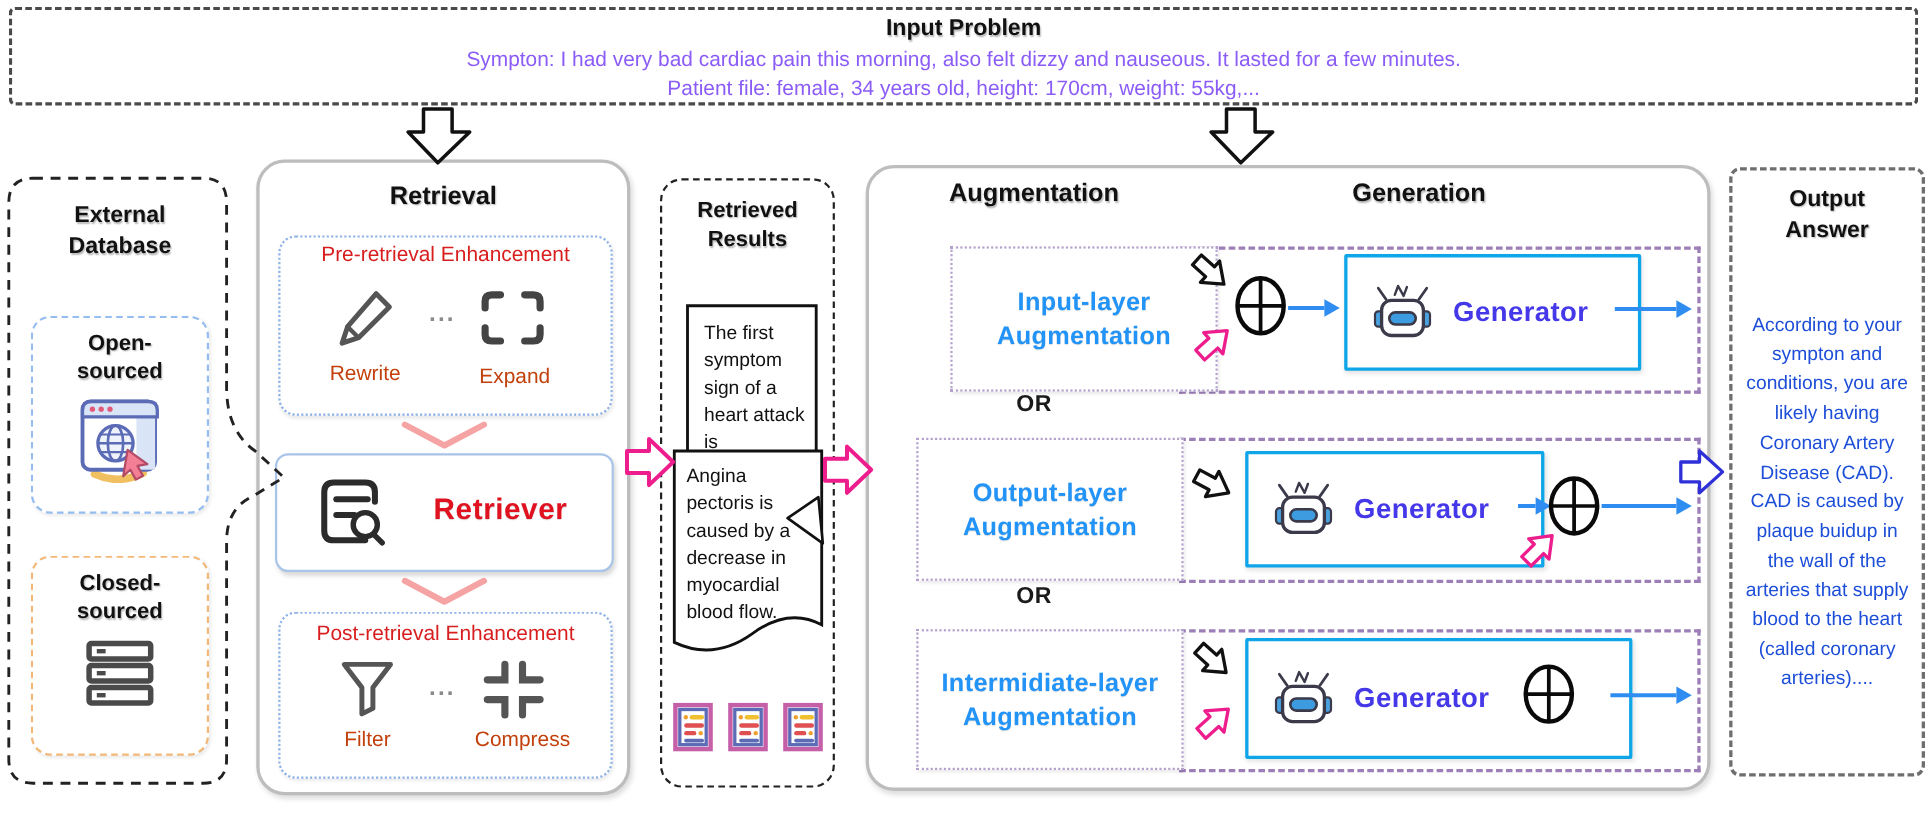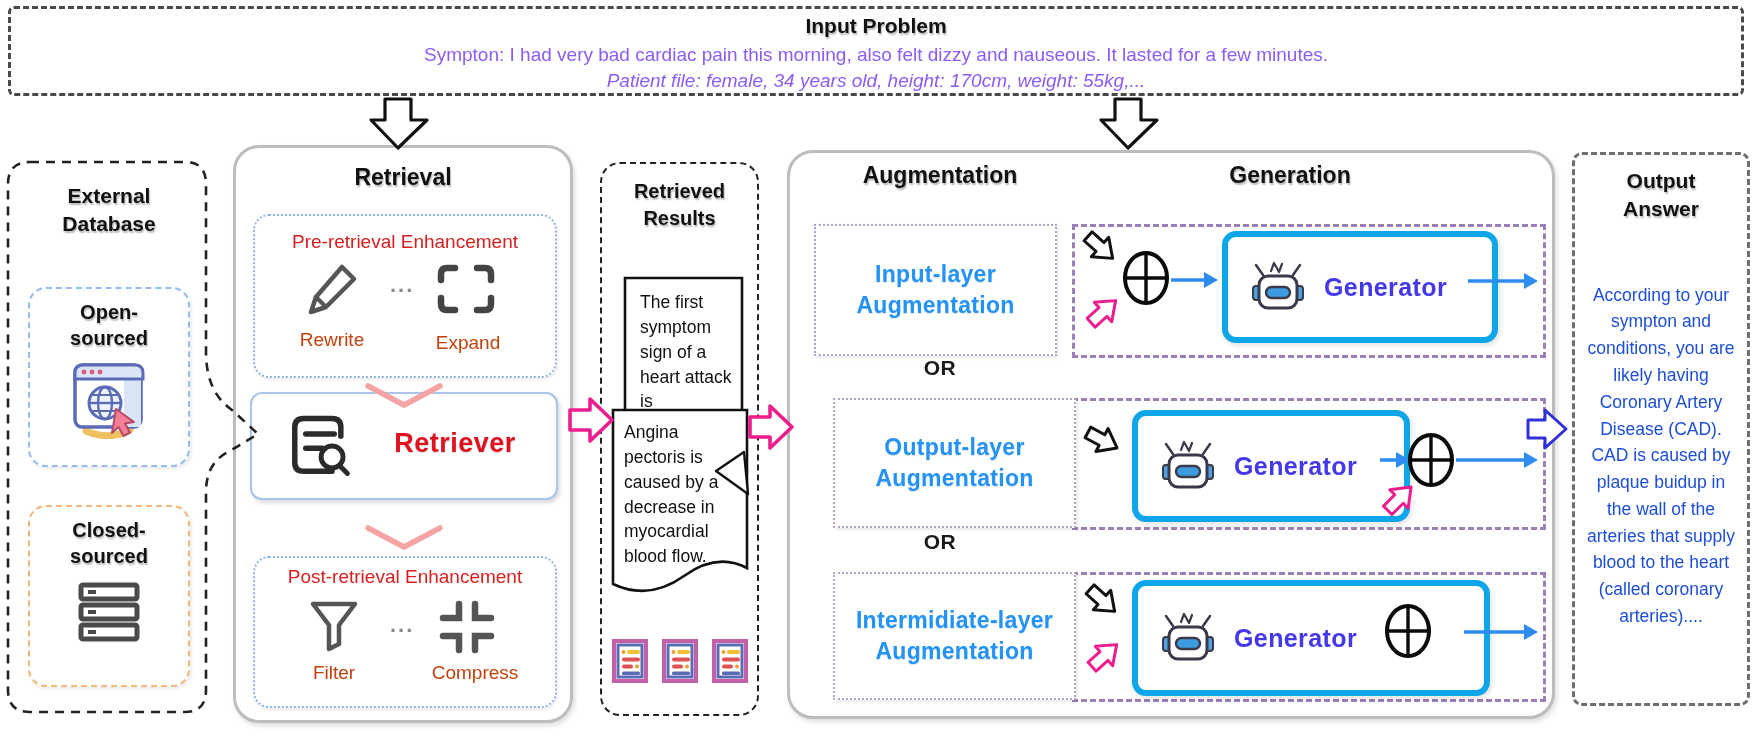--- a/index.html
+++ b/index.html
@@ -7,21 +7,21 @@
   .abs{position:absolute;}
   .panel-title{font-weight:bold;text-align:center;color:#111;text-shadow:1px 1.5px 1.5px rgba(0,0,0,.28);}
   .dashed-dark{border:3px dashed #4a4a4a;border-radius:6px;background:#fff;}
   .gray-panel{border:3px solid #bdbdbd;border-radius:26px;background:#fff;box-shadow:2px 3px 5px rgba(0,0,0,.13);}
   .dotted-blue{border:2px dotted #8fb2e6;border-radius:16px;background:#fff;box-shadow:1px 2px 3px rgba(0,0,0,.08);}
   .red-title{color:#d81e1e;font-size:19px;text-align:center;}
   .icon-label{color:#c2410c;font-size:19px;text-align:center;}
   .dots{color:#8a8a8a;font-size:22px;font-weight:bold;letter-spacing:2px;}
   .layer-label{color:#2293f7;font-weight:700;font-size:23px;text-align:center;line-height:1.35;letter-spacing:.3px;text-shadow:0 1px 1px rgba(0,0,0,.12);}
   .or-label{font-weight:800;font-size:21px;text-align:center;letter-spacing:.5px;}
-  .gen-box{border:6px solid #0ea5e9;border-radius:14px;background:#fff;box-shadow:1.5px 2.5px 4px rgba(0,0,0,.10);display:flex;align-items:center;padding-left:20px;gap:16px;}
+  .gen-box{border:3px solid #0ea5e9;border-radius:2px;background:#fff;box-shadow:1.5px 2.5px 4px rgba(0,0,0,.10);display:flex;align-items:center;padding-left:20px;gap:16px;}
   .gen-label{color:#4538e8;font-weight:800;font-size:25px;letter-spacing:.4px;}
   .row-outer{border:3.5px dashed #9d7fb8;background:transparent;}
   .row-inner{border:2px dotted #b4a2cc;background:#fff;box-shadow:1.5px 2px 3px rgba(0,0,0,.09);display:flex;align-items:center;justify-content:center;}
   .note-text{font-size:17.5px;line-height:1.42;color:#111;}
   .body-line{font-size:19px;text-align:center;color:#8b5cf6;}
 </style>
 </head>
 <body>
 
 <div id="canvas">
@@ -46,21 +46,21 @@
         <rect x="10" y="25.5" width="11" height="4" rx="2" fill="#e05050"></rect>
         <circle cx="25" cy="27.5" r="2" fill="#f0a030"></circle>
         <rect x="10" y="32.5" width="18" height="3.4" rx="1.5" fill="#5b6bb5"></rect>
       </g>
     </defs>
   </svg>
 
   <div class="abs dashed-dark" style="left:8px;top:6px;width:1730px;height:84px;">
     <div class="panel-title" style="font-size:21px;margin-top:5px;">Input Problem</div>
     <div class="body-line" style="margin-top:6px;">Sympton: I had very bad cardiac pain this morning, also felt dizzy and nauseous. It lasted for a few minutes.</div>
-    <div class="body-line" style="margin-top:4px;font-style:italic;">Patient file: female, 34 years old, height: 170cm, weight: 55kg,...</div>
+    <div class="body-line" style="margin-top:4px;">Patient file: female, 34 years old, height: 170cm, weight: 55kg,...</div>
   </div>
 
   <div class="abs" style="left:8px;top:162px;width:202px;height:550px;">
     <div class="panel-title" style="font-size:21px;width:130px;margin:20px auto 0;line-height:1.35;">External Database</div>
   </div>
 
   <div class="abs" style="left:28px;top:505px;width:158px;height:178px;border:2.5px dashed #f2b878;border-radius:18px;background:#fff;box-shadow:1.5px 2px 3px rgba(0,0,0,.08);">
     <div class="panel-title" style="font-size:20px;width:100px;margin:10px auto 0;line-height:1.3;">Closed-sourced</div>
     <svg class="abs" style="left:46px;top:72px;" width="66" height="66" viewBox="0 0 66 60">
       <rect x="5" y="3" width="56" height="14" rx="2" fill="#fff" stroke="#4a4a4a" stroke-width="5"></rect>
@@ -89,39 +89,39 @@
       <line x1="19" y1="50" x2="47" y2="50" stroke="#5b6bb5" stroke-width="2"></line>
       <path d="M44 48 l18 13 -9 1.5 5 9 -6.5 3.5 -5 -9 -6.5 6 Z" fill="#f27f95" stroke="#b34a66" stroke-width="2" stroke-linejoin="round"></path>
     </svg>
   </div>
 
   <div class="abs gray-panel" style="left:233px;top:145px;width:334px;height:572px;">
     <div class="panel-title" style="font-size:23px;margin-top:16px;">Retrieval</div>
   </div>
 
   <div class="abs dotted-blue" style="left:253px;top:214px;width:300px;height:160px;">
-    <div class="red-title" style="margin-top:15px;">Pre-retrieval Enhancement</div>
+    <div class="red-title" style="margin-top:5px;">Pre-retrieval Enhancement</div>
     <svg class="abs" style="left:48px;top:44px;" width="58" height="58" viewBox="0 0 58 58">
       <path d="M39 7 l12 12 L23 47 l-15 5 5 -15 Z" fill="none" stroke="#555" stroke-width="4.5" stroke-linejoin="round"></path>
       <path d="M13 37 l8 8" fill="none" stroke="#555" stroke-width="4" stroke-linecap="round"></path>
     </svg>
     <div class="abs dots" style="left:135px;top:56px;">...</div>
     <svg class="abs" style="left:178px;top:44px;" width="66" height="58" viewBox="0 0 66 58">
       <g fill="none" stroke="#444" stroke-width="6.5" stroke-linecap="round">
         <path d="M8 20 V14 Q8 8 14 8 H22"></path>
         <path d="M58 20 V14 Q58 8 52 8 H44"></path>
         <path d="M8 38 V44 Q8 50 14 50 H22"></path>
         <path d="M58 38 V44 Q58 50 52 50 H44"></path>
       </g>
     </svg>
     <div class="abs icon-label" style="left:32px;top:113px;width:90px;">Rewrite</div>
     <div class="abs icon-label" style="left:168px;top:116px;width:90px;">Expand</div>
   </div>
 
-  <div class="abs" style="left:250px;top:392px;width:304px;height:104px;border:2px solid #a8c4e8;border-radius:12px;background:#fff;box-shadow:2px 3px 4px rgba(0,0,0,.15);">
+  <div class="abs" style="left:250px;top:412px;width:304px;height:104px;border:2px solid #a8c4e8;border-radius:12px;background:#fff;box-shadow:2px 3px 4px rgba(0,0,0,.15);">
     <svg class="abs" style="left:36px;top:18px;" width="64" height="68" viewBox="0 0 58 62">
       <path d="M40 6 q8 0 8 8 v8 M40 54 h-26 q-8 0 -8 -8 V14 q0 -8 8 -8 h26" fill="none" stroke="#2b2b2b" stroke-width="5" stroke-linecap="round"></path>
       <line x1="16" y1="20" x2="42" y2="20" stroke="#2b2b2b" stroke-width="5" stroke-linecap="round"></line>
       <line x1="16" y1="33" x2="31" y2="33" stroke="#2b2b2b" stroke-width="5" stroke-linecap="round"></line>
       <circle cx="40" cy="41" r="10" fill="#fff" stroke="#2b2b2b" stroke-width="4.5"></circle>
       <line x1="47" y1="49" x2="54" y2="56" stroke="#2b2b2b" stroke-width="4.5" stroke-linecap="round"></line>
     </svg>
     <div class="abs" style="left:118px;top:34px;width:170px;text-align:center;font-size:27px;font-weight:800;color:#e01220;letter-spacing:.5px;text-shadow:0 1px 1px rgba(0,0,0,.15);">Retriever</div>
   </div>
 
@@ -161,21 +161,21 @@
     <use href="#minidoc-shape" x="2" y="1"></use>
     <use href="#minidoc-shape" x="52" y="1"></use>
     <use href="#minidoc-shape" x="102" y="1"></use>
   </svg>
 
   <div class="abs gray-panel" style="left:787px;top:150px;width:762px;height:563px;"></div>
   <div class="abs panel-title" style="left:820px;top:162px;width:240px;font-size:23px;">Augmentation</div>
   <div class="abs panel-title" style="left:1170px;top:162px;width:240px;font-size:23px;">Generation</div>
 
   <div class="abs row-outer" style="left:1072px;top:224px;width:468px;height:128px;"></div>
-  <div class="abs row-inner" style="left:814px;top:224px;width:239px;height:128px;">
+  <div class="abs row-inner" style="left:864px;top:224px;width:239px;height:128px;">
     <div class="layer-label" style="width:180px;">Input-layer Augmentation</div>
   </div>
   <div class="abs gen-box" style="left:1222px;top:231px;width:244px;height:100px;">
     <svg width="60" height="54" viewBox="0 0 60 54">
         <use href="#robot-shape"></use>
       </svg>
     <div class="gen-label">Generator</div>
   </div>
 
   <div class="abs or-label" style="left:900px;top:356px;width:80px;">OR</div>

